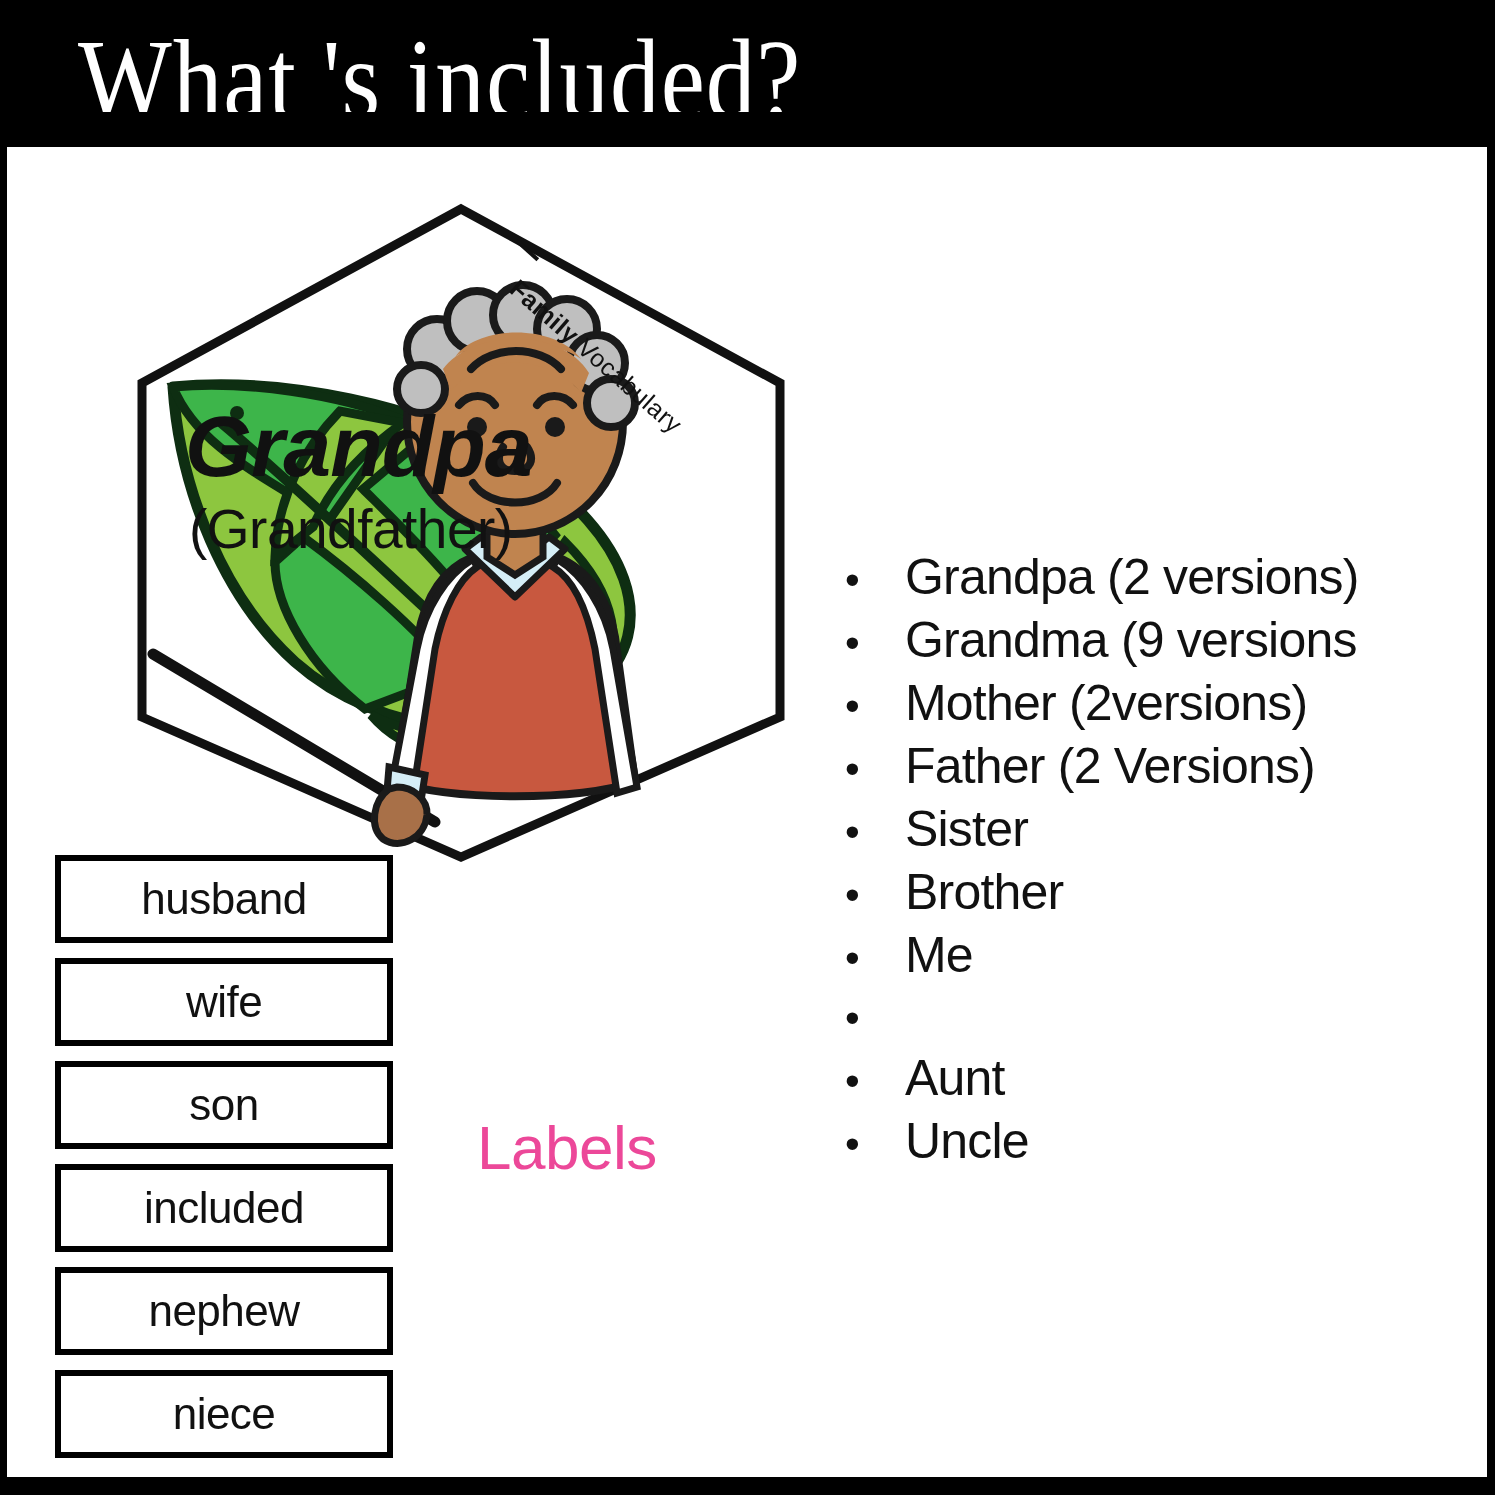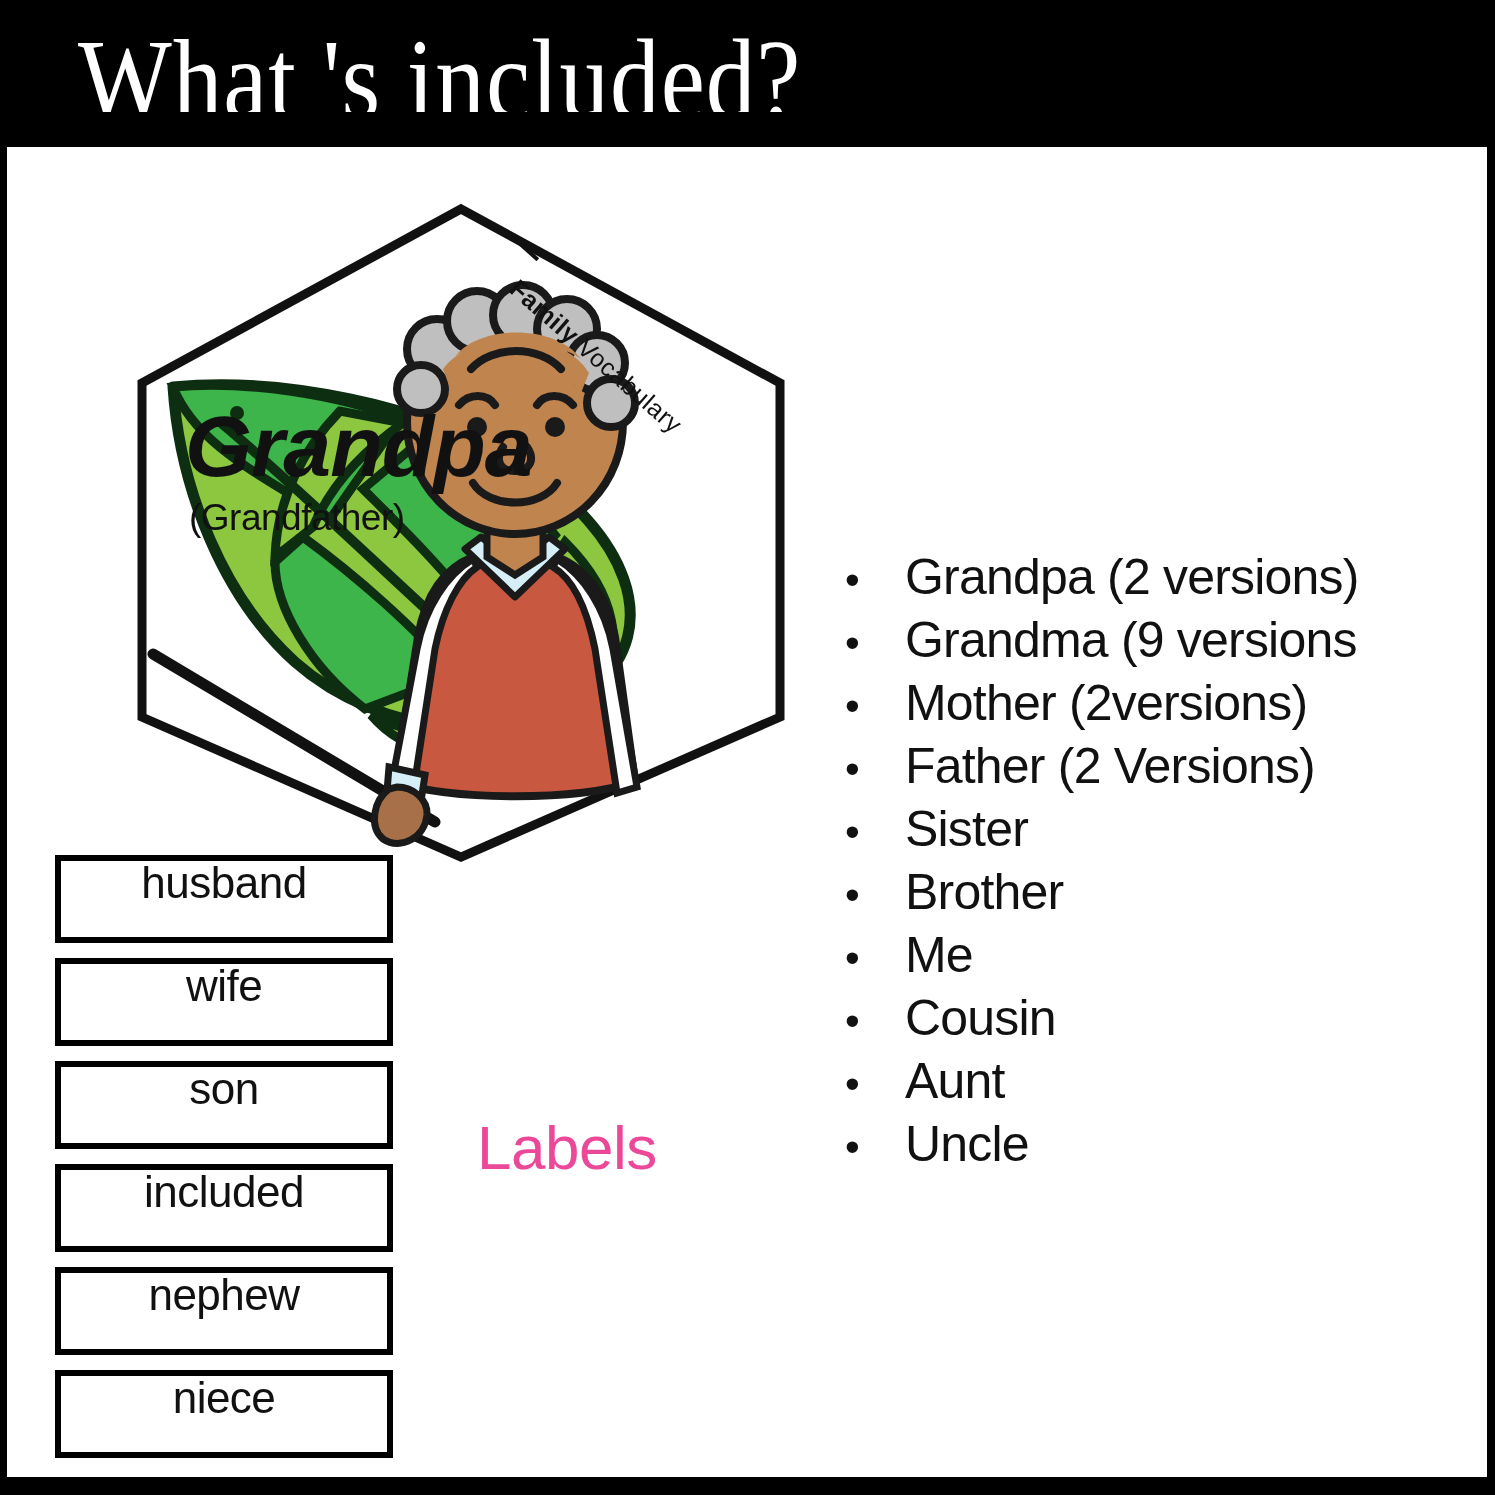--- a/index.html
+++ b/index.html
@@ -71,21 +71,21 @@
     left: 60px;
     top: 200px;
     font-size: 86px;
     font-weight: 700;
     letter-spacing: -1px;
     font-style: italic;
   }
   #hex-subtitle {
     left: 64px;
     top: 300px;
-    font-size: 37px;
+    font-size: 55px;
     font-weight: 400;
     letter-spacing: -0.5px;
   }
 
   
   #hex-tag {
     position: absolute;
     left: 398px;
     top: 77px;
     width: 300px;
@@ -105,20 +105,21 @@
     left: 48px;
     top: 708px;  
     width: 340px;
   }
   .label-box {
     width: 338px;
     height: 88px;
     border: 6px solid #000000;
     background: #ffffff;
     display: flex;
+    align-items: center;
     justify-content: center;
     margin-bottom: 15px;
   }
   .label-box span {
     font-family: "Liberation Sans", sans-serif;
     font-size: 44px;
     font-weight: 400;
     color: #111111;
     letter-spacing: -0.5px;
     line-height: 1;
@@ -312,21 +313,20 @@
       <li>
         <span class="bullet">•</span>
         <span class="item-text">Brother</span>
       </li>
       <li>
         <span class="bullet">•</span>
         <span class="item-text">Me</span>
       </li>
       <li>
         <span class="bullet">•</span>
-        <span class="item-text">Cousin</span>
       </li>
       <li>
         <span class="bullet">•</span>
         <span class="item-text">Aunt</span>
       </li>
       <li>
         <span class="bullet">•</span>
         <span class="item-text">Uncle</span>
       </li>
     </ul>

